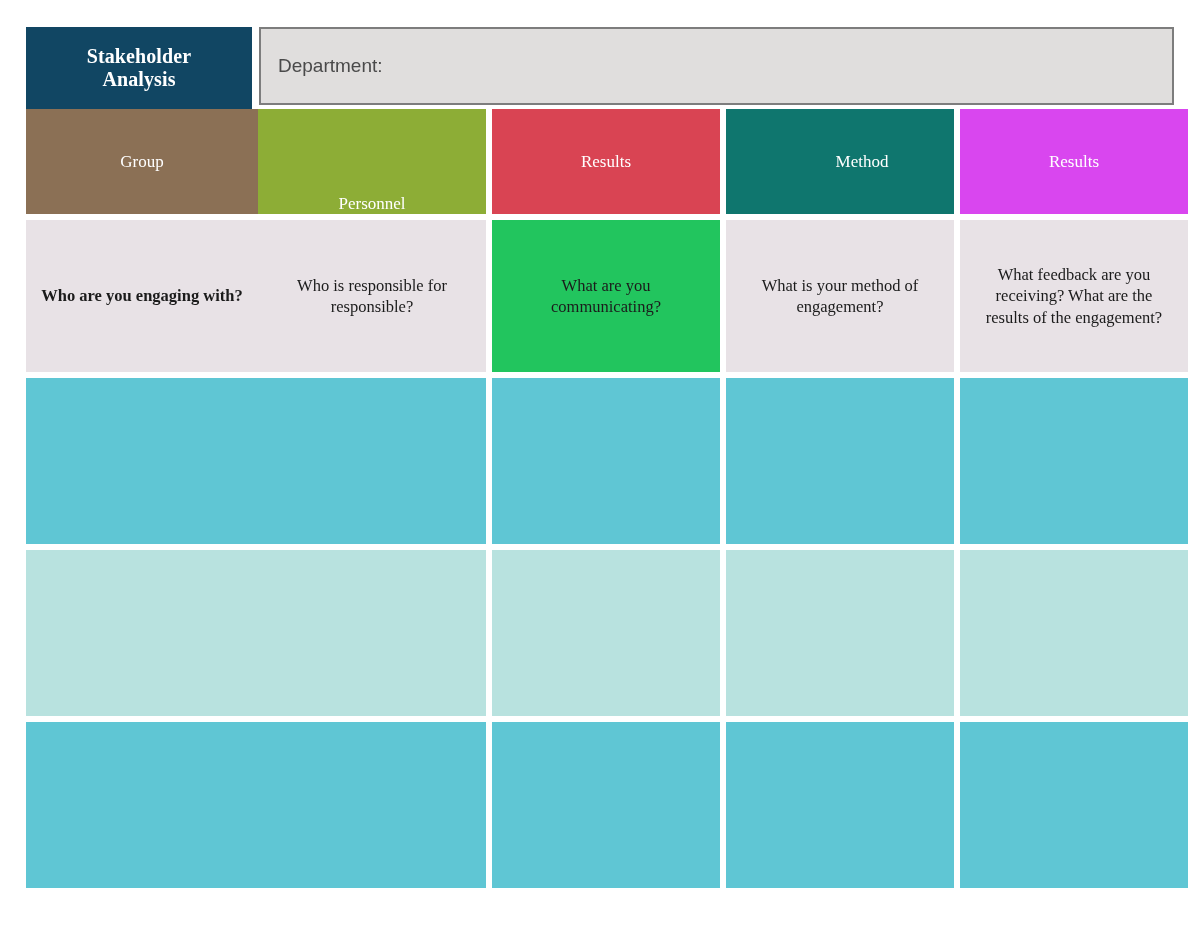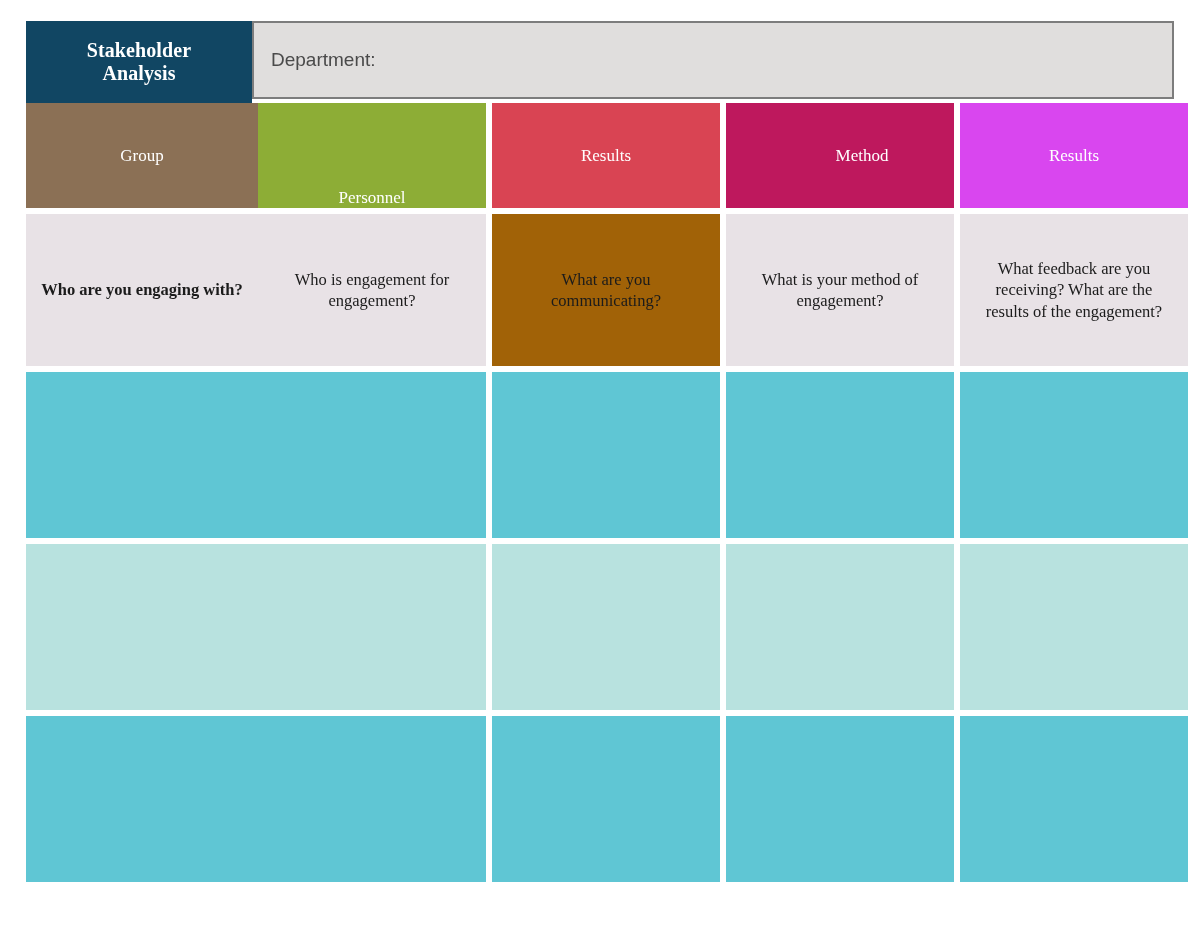--- a/index.html
+++ b/index.html
@@ -10,21 +10,21 @@
   body {
     width: 1200px;
     height: 929px;
     font-family: "Liberation Serif", "DejaVu Serif", serif;
     overflow: hidden;
   }
 
   .sheet {
     position: absolute;
     left: 26px;
-    top: 21px;
+    top: 27px;
     width: 1148px;
   }
 
   
   .band-top {
     display: grid;
     grid-template-columns: 226px 922px;
     column-gap: 0px;
   }
   .title-block {
@@ -34,20 +34,21 @@
     display: flex;
     align-items: center;
     justify-content: center;
     text-align: center;
     font-size: 20px;
     font-weight: bold;
     line-height: 1.15;
     letter-spacing: .1px;
   }
   .dept-wrap {
+    padding-left: 7px;
     box-sizing: border-box;
   }
   .dept-field {
     height: 78px;
     box-sizing: border-box;
     background: #e0dedd;
     border: 2px solid #7d7d7d;
     display: flex;
     align-items: center;
     padding-left: 17px;
@@ -138,32 +139,32 @@
   <div class="band-head">
     <div class="col-head group-head" style="background: rgb(139, 112, 85);">
       <span>Group</span>
     </div>
     <div class="col-head" style="background: rgb(141, 173, 54); align-items: flex-end;">
       <span>Personnel</span>
     </div>
     <div class="col-head" style="background: rgb(217, 68, 83);">
       <span>Results</span>
     </div>
-    <div class="col-head" style="background: #be185d; padding-left: 44px;">
+    <div class="col-head" style="background: #0f766e; padding-left: 44px;">
       <span>Method</span>
     </div>
     <div class="col-head" style="background: #d946ef;">
       <span>Results</span>
     </div>
   </div>
 
   <div class="band-prompt">
     <div class="prompt-cell group-prompt" style="background: rgb(232, 226, 230);">Who are you engaging with?</div>
-    <div class="prompt-cell" style="background: rgb(232, 226, 230);">Who is engagement for engagement?</div>
-    <div class="prompt-cell" style="background: #a16207;">What are you communicating?</div>
+    <div class="prompt-cell" style="background: rgb(232, 226, 230);">Who is responsible for responsible?</div>
+    <div class="prompt-cell" style="background: #22c55e;">What are you communicating?</div>
     <div class="prompt-cell" style="background: rgb(232, 226, 230);">What is your method of engagement?</div>
     <div class="prompt-cell" style="background: rgb(232, 226, 230);">What feedback are you receiving?  What are the results of the engagement?</div>
   </div>
 
   <div class="band-data">
     <div class="data-cell group-cell" style="background: rgb(95, 198, 212);"></div>
     <div class="data-cell" style="background: rgb(95, 198, 212);"></div>
     <div class="data-cell" style="background: rgb(95, 198, 212);"></div>
     <div class="data-cell" style="background: rgb(95, 198, 212);"></div>
     <div class="data-cell" style="background: rgb(95, 198, 212);"></div>

